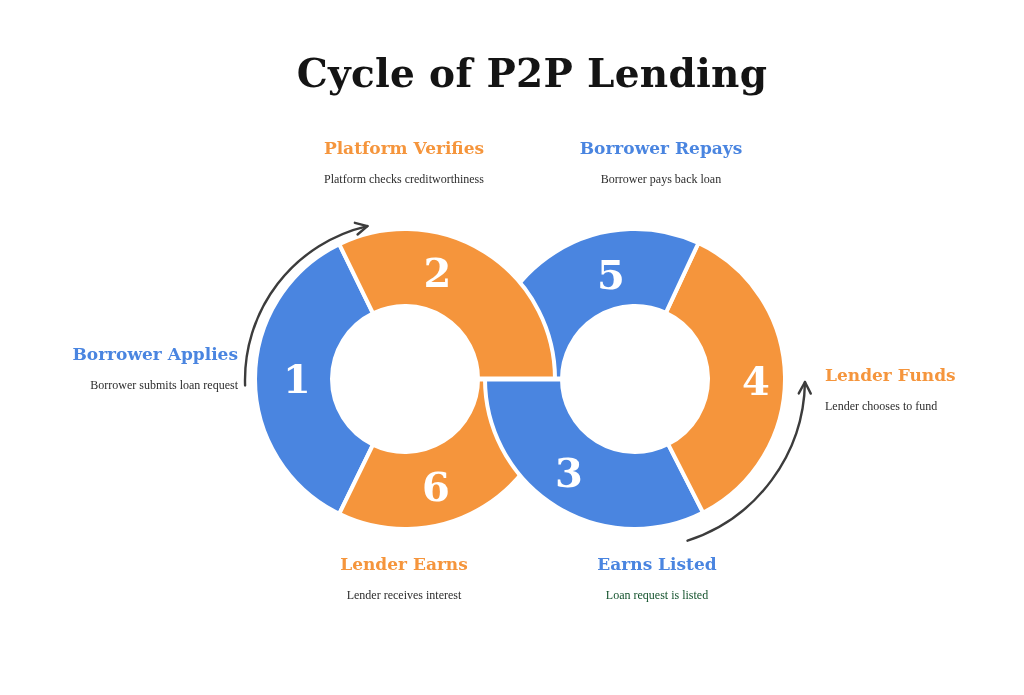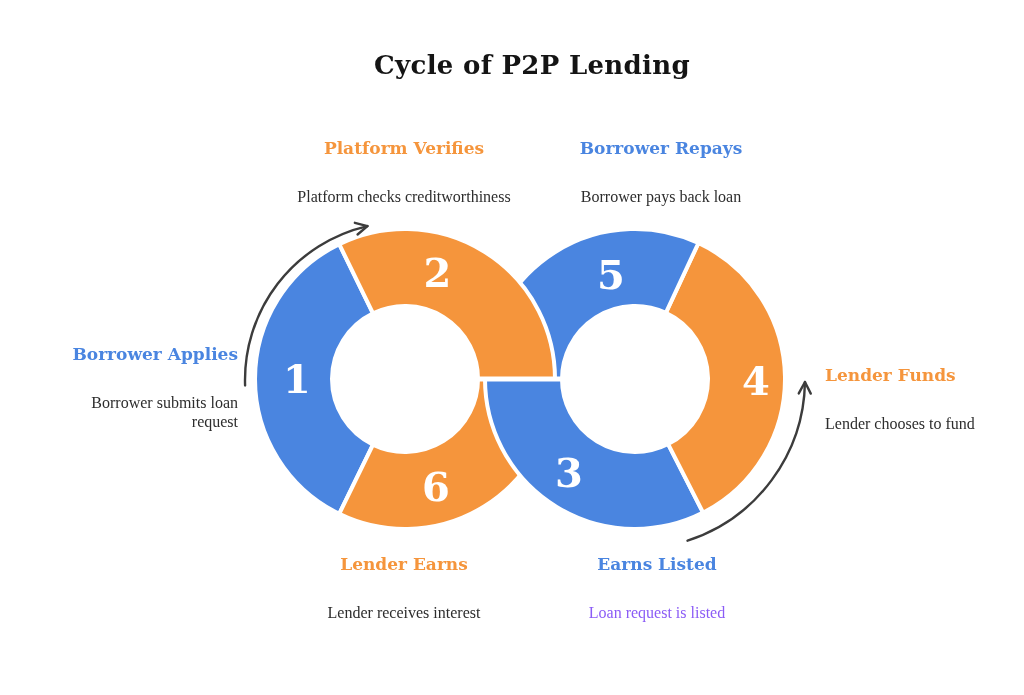--- a/index.html
+++ b/index.html
@@ -6,32 +6,32 @@
   body{
     width:1024px;height:695px;
     background:#ffffff;
     font-family:"DejaVu Serif","Liberation Serif",serif;
     position:relative;overflow:hidden;
   }
   .stage{position:absolute;left:0;top:0;width:1024px;height:695px;}
   #diagram-svg{position:absolute;left:0;top:0;}
   .page-title{
     position:absolute;top:50px;left:532px;transform:translateX(-50%);
-    font-size:26px;font-weight:bold;color:#141414;white-space:nowrap;
+    font-size:39px;font-weight:bold;color:#141414;white-space:nowrap;
     letter-spacing:0.3px;
   }
   .label{position:absolute;}
   .label.center{transform:translateX(-50%);text-align:center;}
   .step-name{
     font-family:"DejaVu Serif","Liberation Serif",serif;
     font-weight:bold;font-size:17px;white-space:nowrap;line-height:1.1;
   }
   .step-desc{
     font-family:"Liberation Serif","DejaVu Serif",serif;
-    font-size:16px;color:#2d2d2d;margin-top:29px;line-height:1.22;
+    font-size:12px;color:#2d2d2d;margin-top:14px;line-height:1.22;
   }
   #label-platform-verifies{left:404px;top:139px;}
   #label-borrower-repays{left:661px;top:139px;}
   #label-borrower-applies{right:786px;top:345px;text-align:right;}
   #label-borrower-applies .step-desc{width:175px;margin-left:auto;}
   #label-lender-funds{left:825px;top:366px;text-align:left;}
   #label-lender-earns{left:404px;top:555px;}
   #label-loan-listed{left:657px;top:555px;}
 </style>
 </head>
@@ -99,16 +99,16 @@
     <div class="step-desc" style="color: rgb(45, 45, 45);">Lender chooses to fund</div>
   </div>
 
   <div class="label center" id="label-lender-earns">
     <div class="step-name" style="color: rgb(245, 149, 60);">Lender Earns</div>
     <div class="step-desc" style="color: rgb(45, 45, 45);">Lender receives interest</div>
   </div>
 
   <div class="label center" id="label-loan-listed">
     <div class="step-name" style="color: rgb(74, 133, 224);">Earns Listed</div>
-    <div class="step-desc" style="color: #8b5cf6; text-align: right;">Loan request is listed</div>
+    <div class="step-desc" style="color: #14532d;">Loan request is listed</div>
   </div>
 
 </div>
 
 </body></html>

